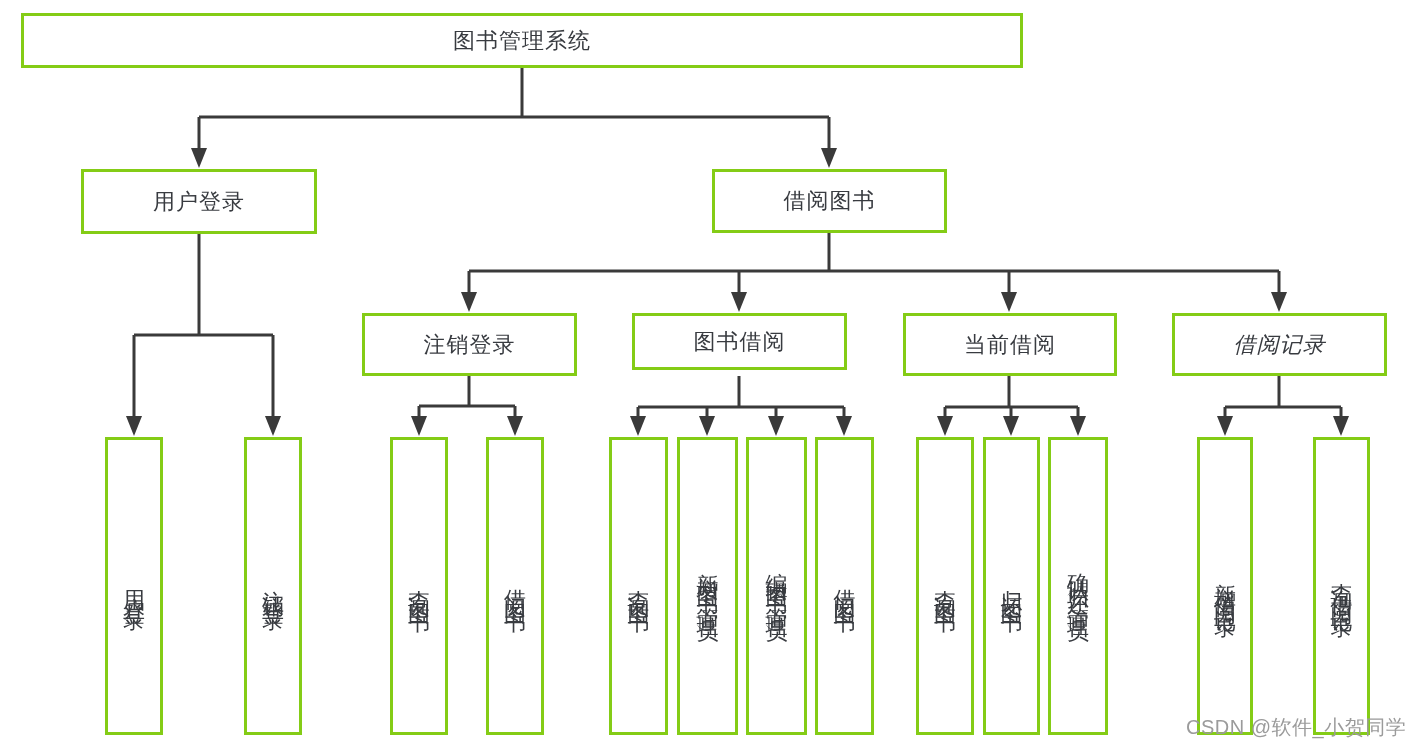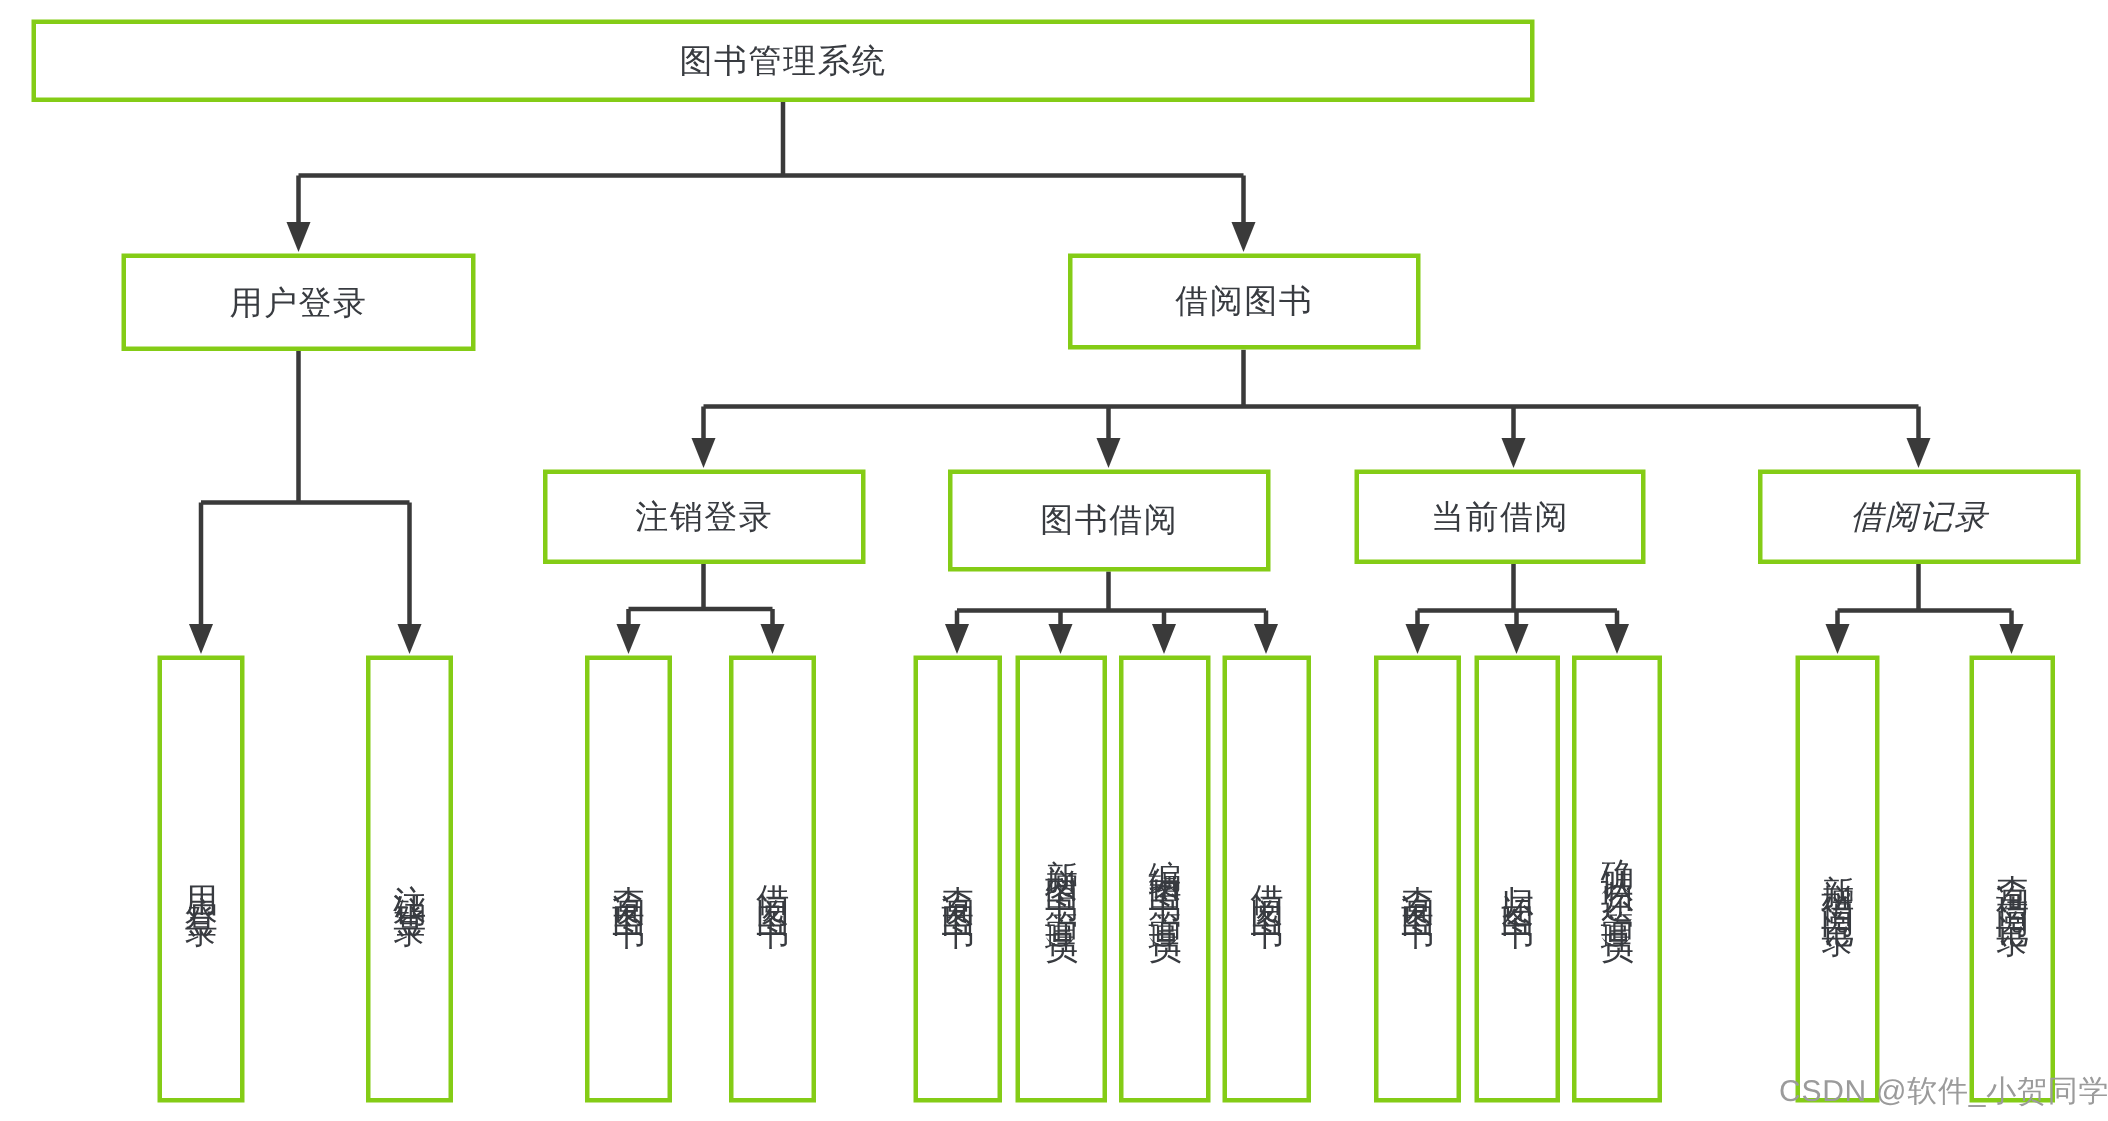--- a/index.html
+++ b/index.html
@@ -109,22 +109,22 @@
       <polygon points="1333,416 1349,416 1341,436"></polygon>
     </g>
   </svg>
 
   <div class="box h-box" style="left:21px; top:13px; width:1002px; height:55px;">图书管理系统</div>
 
   <div class="box h-box" style="left:81px; top:169px; width:236px; height:65px;">用户登录</div>
   <div class="box h-box" style="left:712px; top:169px; width:235px; height:64px;">借阅图书</div>
 
   <div class="box h-box" style="left:362px; top:313px; width:215px; height:63px;">注销登录</div>
-  <div class="box h-box" style="left:632px; top:313px; width:215px; height:68px;">图书借阅</div>
-  <div class="box h-box" style="left:903px; top:313px; width:194px; height:63px;">当前借阅</div>
+  <div class="box h-box" style="left:632px; top:313px; width:215px; height:57px;">图书借阅</div>
+  <div class="box h-box" style="left:903px; top:313px; width:214px; height:63px;">当前借阅</div>
   <div class="box h-box" style="left:1172px; top:313px; width:215px; height:63px;font-style:italic;">借阅记录</div>
 
   <div class="box v-box" style="left:105px; top:437px; width:58px; height:298px;">用户登录</div>
   <div class="box v-box" style="left:244px; top:437px; width:58px; height:298px;">注销登录</div>
 
   <div class="box v-box" style="left:390px; top:437px; width:58px; height:298px;">查询图书</div>
   <div class="box v-box" style="left:486px; top:437px; width:58px; height:298px;">借阅图书</div>
 
   <div class="box v-box" style="left:609px; top:437px; width:59px; height:298px;">查询图书</div>
   <div class="box v-box" style="left:677px; top:437px; width:61px; height:298px;">新增图书（管理员）</div>

